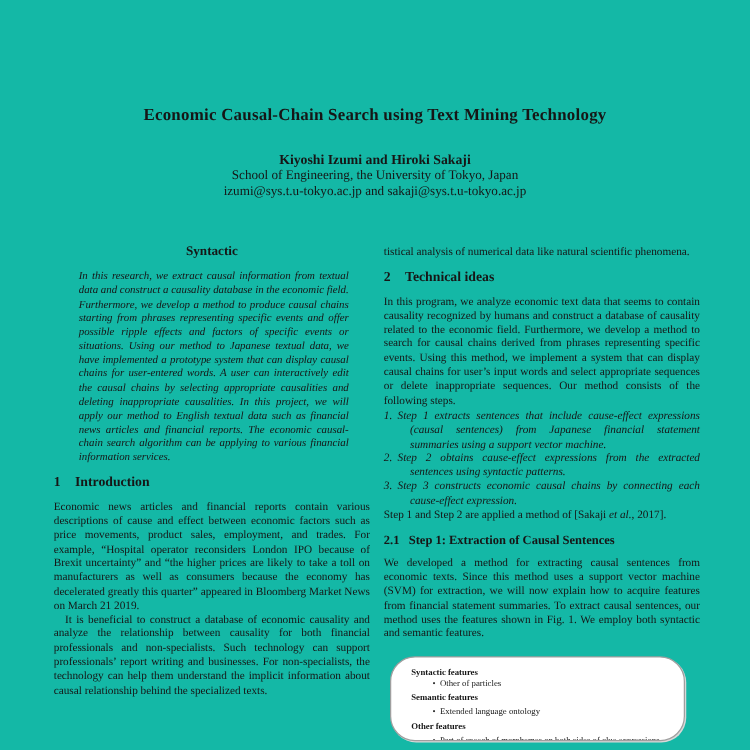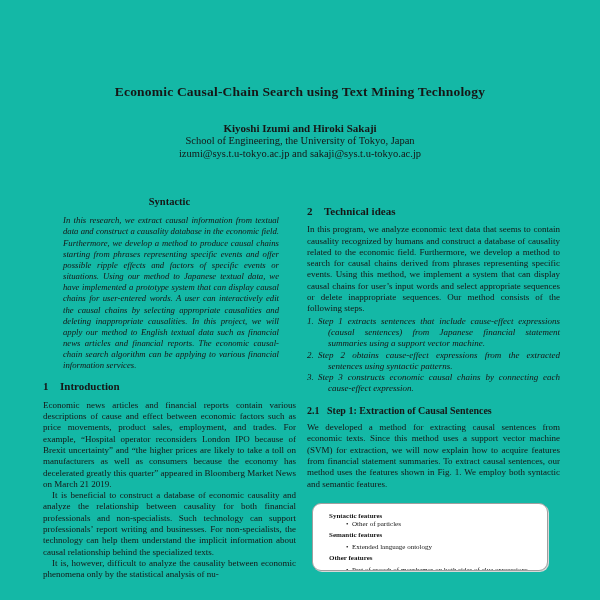--- a/index.html
+++ b/index.html
@@ -42,21 +42,21 @@
 
   .italic { font-style: italic; }
 
   
   .figure-box {
     margin-top: 13px;
     margin-left: 5px;
     width: 212px;
     height: 60px; 
     border: 1.5px solid #9f9f9f;
-    border-radius: 9px;
+    border-radius: 20px;
     box-shadow: 1px 1px 0 #d8d8d8;
     padding: 6px 6px 0 16px;
     font-size: 7px;
     line-height: 8.6px;
     text-align: left;
     overflow: hidden;
     background: #ffffff;
   }
   .feat-label { font-weight: bold; margin-top: 2px; }
   .feat-item { padding-left: 17px; }
@@ -77,42 +77,43 @@
 
   <div class="col col-left">
     <div class="abstract-heading">Syntactic</div>
     <p class="abstract-body">In this research, we extract causal information from textual data and construct a causality database in the economic field. Furthermore, we develop a method to produce causal chains starting from phrases representing specific events and offer possible ripple effects and factors of specific events or situations. Using our method to Japanese textual data, we have implemented a prototype system that can display causal chains for user-entered words. A user can interactively edit the causal chains by selecting appropriate causalities and deleting inappropriate causalities. In this project, we will apply our method to English textual data such as financial news articles and financial reports. The economic causal-chain search algorithm can be applying to various financial information services.</p>
 
     <div class="sec-heading">
       <span class="sec-num">1</span><span>Introduction</span>
     </div>
     <p>Economic news articles and financial reports contain various descriptions of cause and effect between economic factors such as price movements, product sales, employment, and trades. For example, “Hospital operator reconsiders London IPO because of Brexit uncertainty” and “the higher prices are likely to take a toll on manufacturers as well as consumers because the economy has decelerated greatly this quarter” appeared in Bloomberg Market News on March 21 2019.</p>
     <p class="indent">It is beneficial to construct a database of economic causality and analyze the relationship between causality for both financial professionals and non-specialists. Such technology can support professionals’ report writing and businesses. For non-specialists, the technology can help them understand the implicit information about causal relationship behind the specialized texts.</p>
-    <p class="indent">It is, however, difficult to analyze the causality between economic phenomena only by the statistical analysis of nu-</p>
   </div>
 
   <div class="col col-right">
+    <p>tistical analysis of numerical data like natural scientific phenomena.</p>
 
     <div class="sec-heading">
       <span class="sec-num">2</span><span>Technical ideas</span>
     </div>
     <p>In this program, we analyze economic text data that seems to contain causality recognized by humans and construct a database of causality related to the economic field. Furthermore, we develop a method to search for causal chains derived from phrases representing specific events. Using this method, we implement a system that can display causal chains for user’s input words and select appropriate sequences or delete inappropriate sequences. Our method consists of the following steps.</p>
 
     <div class="steps">
       <div class="step">
         <span class="step-num">1.</span><span>Step 1 extracts sentences that include cause-effect expressions (causal sentences) from Japanese financial statement summaries using a support vector machine.</span>
       </div>
       <div class="step">
         <span class="step-num">2.</span><span>Step 2 obtains cause-effect expressions from the extracted sentences using syntactic patterns.</span>
       </div>
       <div class="step">
         <span class="step-num">3.</span><span>Step 3 constructs economic causal chains by connecting each cause-effect expression.</span>
       </div>
     </div>
 
+    <p><span>Step 1 and Step 2 are applied a method of [Sakaji </span><span class="italic">et al.</span><span>, 2017].</span></p>
 
     <div class="subsec-heading">
       <span class="sec-num">2.1</span><span>Step 1: Extraction of Causal Sentences</span>
     </div>
     <p>We developed a method for extracting causal sentences from economic texts. Since this method uses a support vector machine (SVM) for extraction, we will now explain how to acquire features from financial statement summaries. To extract causal sentences, our method uses the features shown in Fig. 1. We employ both syntactic and semantic features.</p>
 
     <div class="figure-box">
       <div class="feat-label">Syntactic features</div>
       <div class="feat-item">Other of particles</div>
       <div class="feat-label">Semantic features</div>

